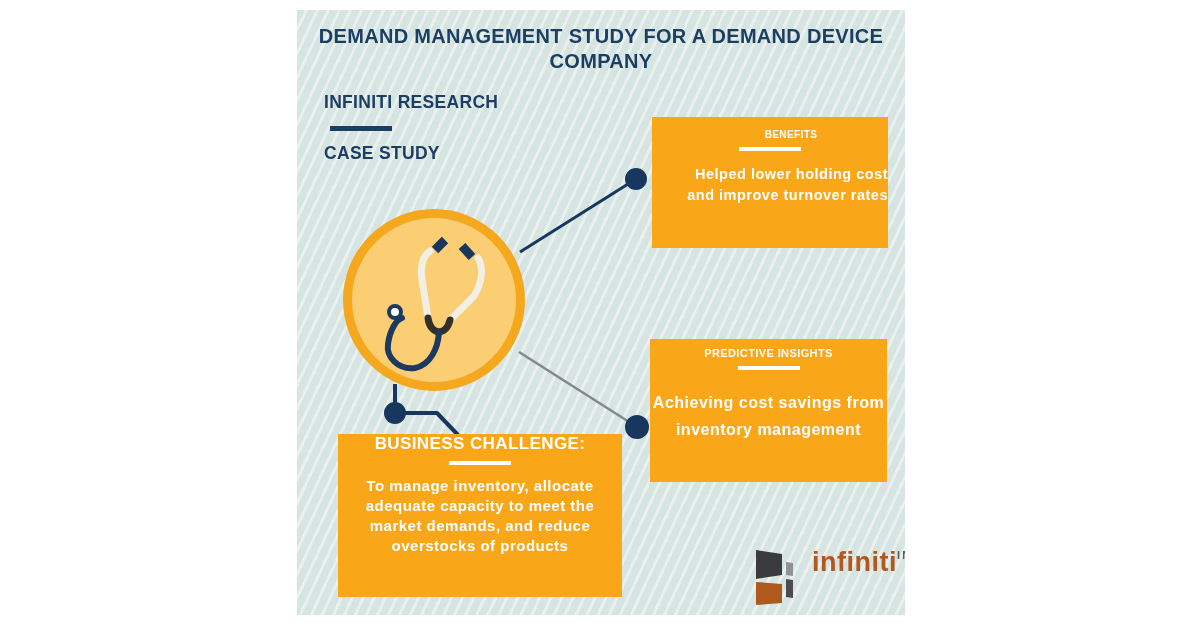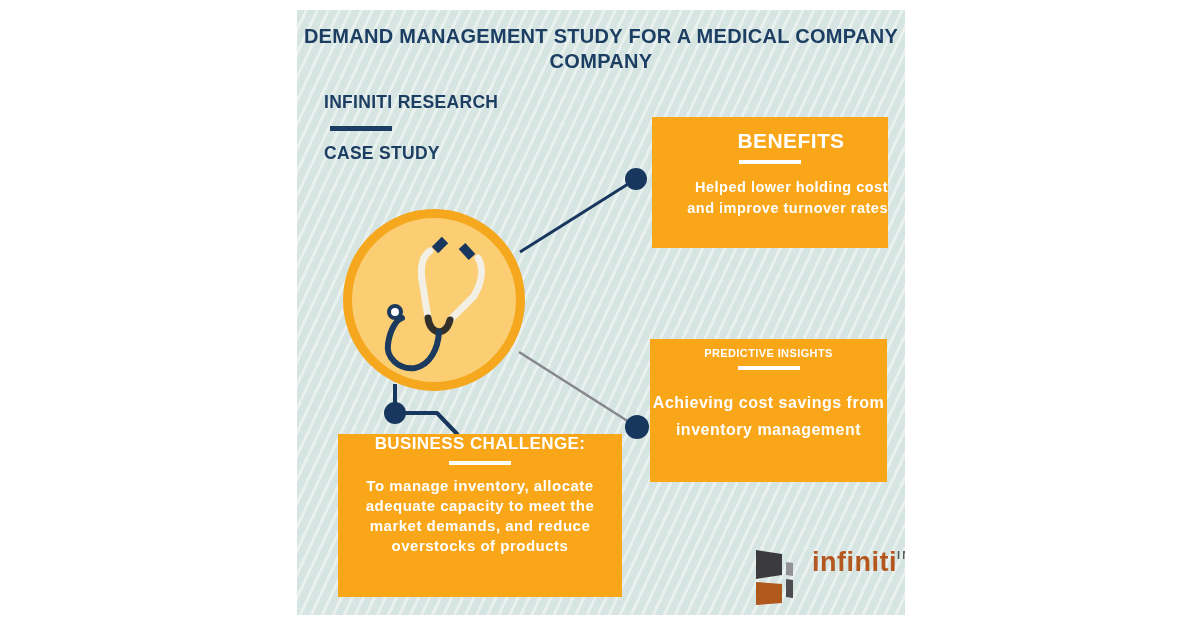--- a/index.html
+++ b/index.html
@@ -37,21 +37,21 @@
   .card {
     position: absolute; background: #f9a618; color: #ffffff; text-align: center;
   }
   .card-title { font-weight: bold; letter-spacing: 0.4px; }
   .card-rule { width: 62px; height: 3.5px; background: #ffffff; margin: 7px auto 0 auto; }
   .card-body {
     font-weight: bold; white-space: pre-line; letter-spacing: 0.5px;
   }
 
   .card-benefits { left: 355px; top: 107px; width: 236px; height: 131px; padding-top: 12px; }
-  .card-benefits .card-title { font-size: 21px; padding-left: 42px; }
+  .card-benefits .card-title { font-size: 10px; padding-left: 42px; }
   .card-benefits .card-body { font-size: 14.5px; line-height: 21px; margin-top: 13px; text-align: right; }
 
   .card-predictive { left: 353px; top: 329px; width: 237px; height: 143px; padding-top: 8px; }
   .card-predictive .card-title { font-size: 11px; }
   .card-predictive .card-body { font-size: 16px; line-height: 27px; margin-top: 19px; }
 
   .card-challenge { left: 41px; top: 424px; width: 284px; height: 163px; }
   .card-challenge .card-title { font-size: 17px; }
   .card-challenge .card-body { font-size: 15px; line-height: 20px; margin-top: 11px; }
 
@@ -69,21 +69,21 @@
 <body>
 
 <div class="poster">
 
   <svg class="connectors" viewBox="0 0 608 605" xmlns="http://www.w3.org/2000/svg">
     <line x1="223" y1="242" x2="339" y2="169" stroke="#17375e" stroke-width="3"></line>
     <line x1="222" y1="342" x2="340" y2="417" stroke="#85878a" stroke-width="2.5"></line>
     <polyline points="98,374 98,403 140,403 161,425" fill="none" stroke="#17375e" stroke-width="4" stroke-linejoin="round"></polyline>
   </svg>
 
-  <h1 class="title">DEMAND MANAGEMENT STUDY FOR A MEDICAL COMPANY
+  <h1 class="title">DEMAND MANAGEMENT STUDY FOR A DEMAND DEVICE
 COMPANY</h1>
 
   <div class="brand">
     <div class="brand-name">INFINITI RESEARCH</div>
     <div class="brand-rule"></div>
     <div class="brand-type">CASE STUDY</div>
   </div>
 
   <div class="circle">
     <svg width="164" height="164" viewBox="0 0 164 164" xmlns="http://www.w3.org/2000/svg">

